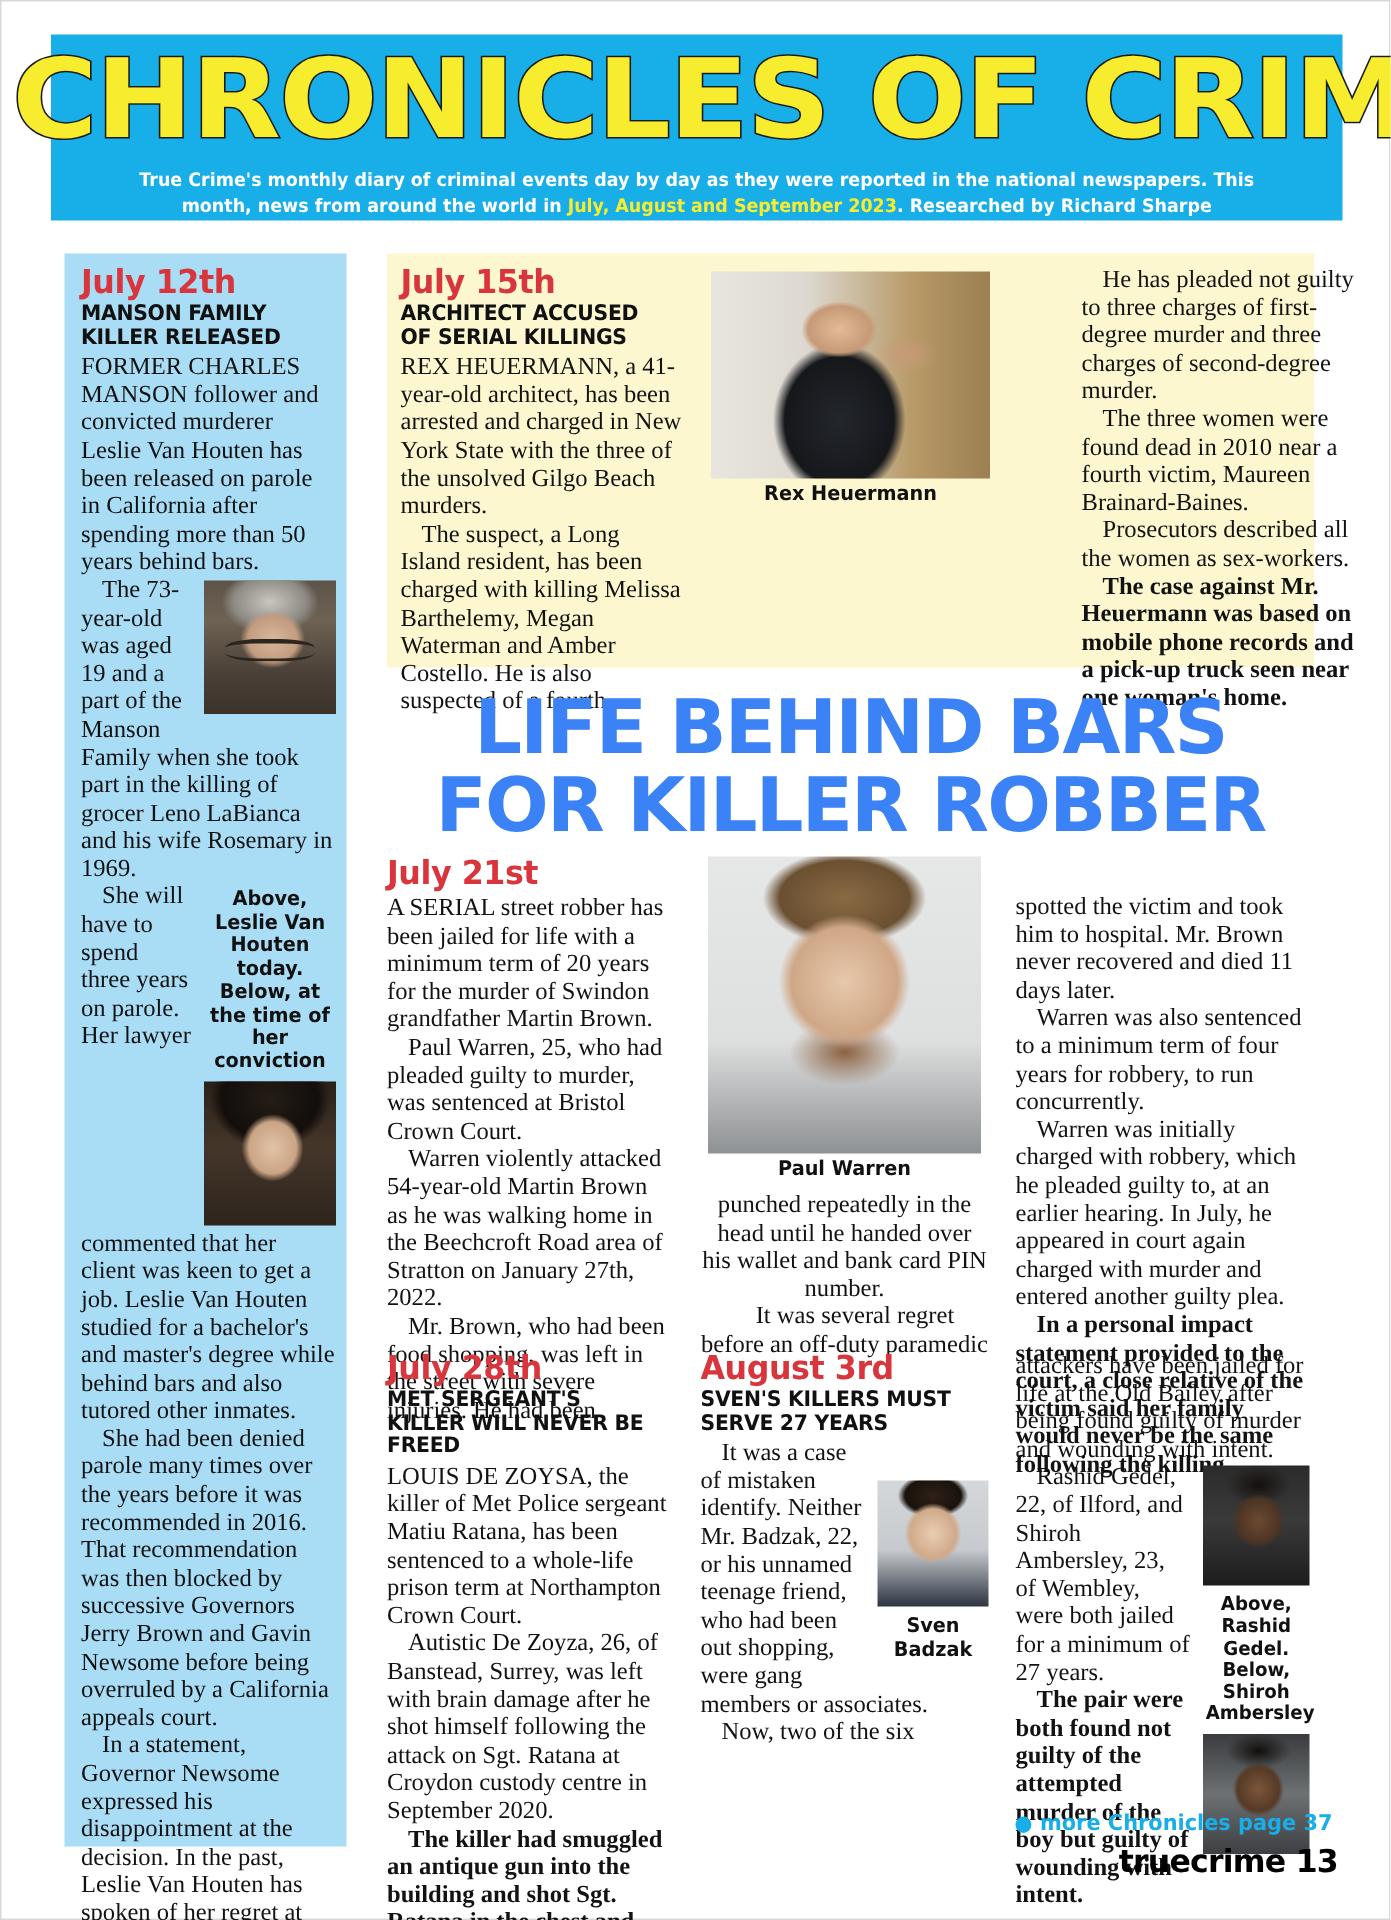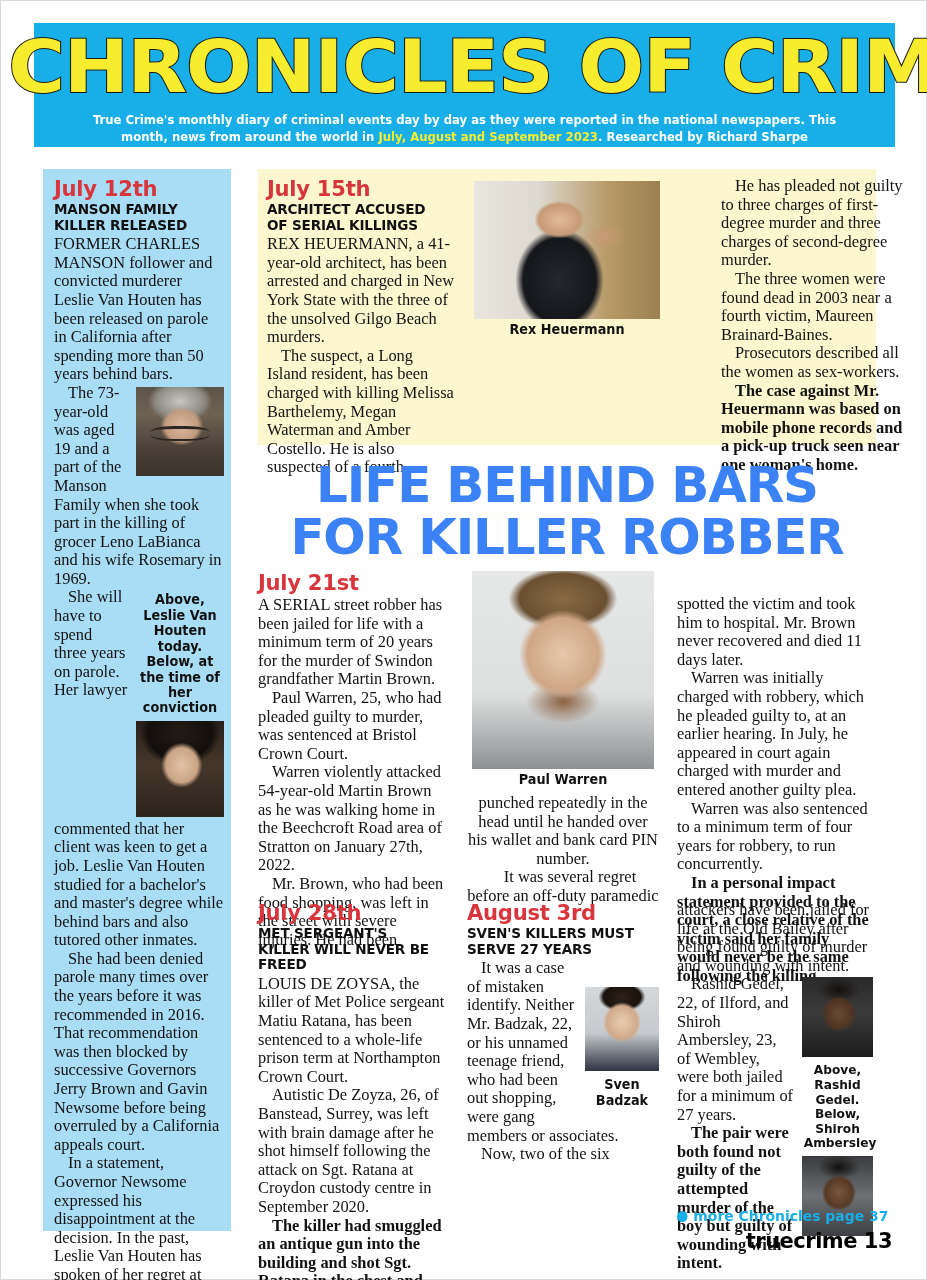--- a/index.html
+++ b/index.html
@@ -244,21 +244,21 @@
     </div>
   </div>
 
   <div class="photo ph-rex" style="left:473px;top:180px;width:186px;height:138px;"></div>
   <div class="caption" style="position:absolute;left:473px;top:321px;width:186px;">Rex Heuermann</div>
 
 
   <div class="col" style="left:676px;top:176px;width:192px;margin-left:44px;">
     <div class="body">
       <p class="ind">He has pleaded not guilty to three charges of first-degree murder and three charges of second-degree murder.</p>
-      <p class="ind">The three women were found dead in 2003 near a fourth victim, Maureen Brainard-Baines.</p>
+      <p class="ind">The three women were found dead in 2010 near a fourth victim, Maureen Brainard-Baines.</p>
       <p class="ind">Prosecutors described all the women as sex-workers.</p>
       <p class="ind bold">The case against Mr. Heuermann was based on mobile phone records and a pick-up truck seen near one woman's home.</p>
     </div>
   </div>
 
   <div class="main-headline">LIFE BEHIND BARS FOR KILLER ROBBER</div>
 
   <div class="col" style="left:257px;top:570px;width:190px;">
     <div class="kicker">July 21st</div>
     <div class="body">
@@ -275,22 +275,22 @@
   <div class="col" style="left:466px;top:793px;width:192px;text-align:center;">
     <div class="body">
       <p>punched repeatedly in the head until he handed over his wallet and bank card PIN number.</p>
       <p class="ind">It was several regret before an off-duty paramedic</p>
     </div>
   </div>
 
   <div class="col" style="left:676px;top:570px;width:194px;margin-top:24px;">
     <div class="body">
       <p>spotted the victim and took him to hospital. Mr. Brown never recovered and died 11 days later.</p>
+      <p class="ind">Warren was also sentenced to a minimum term of four years for robbery, to run concurrently.</p>
       <p class="ind">Warren was initially charged with robbery, which he pleaded guilty to, at an earlier hearing. In July, he appeared in court again charged with murder and entered another guilty plea.</p>
-      <p class="ind">Warren was also sentenced to a minimum term of four years for robbery, to run concurrently.</p>
       <p class="ind bold">In a personal impact statement provided to the court, a close relative of the victim said her family would never be the same following the killing.</p>
     </div>
   </div>
 
   <div class="col" style="left:257px;top:900px;width:190px;">
     <div class="kicker">July 28th</div>
     <div class="subhead">MET SERGEANT'S KILLER WILL NEVER BE FREED</div>
     <div class="body">
       <p>LOUIS DE ZOYSA, the killer of Met Police sergeant Matiu Ratana, has been sentenced to a whole-life prison term at Northampton Crown Court.</p>
       <p class="ind">Autistic De Zoyza, 26, of Banstead, Surrey, was left with brain damage after he shot himself following the attack on Sgt. Ratana at Croydon custody centre in September 2020.</p>

